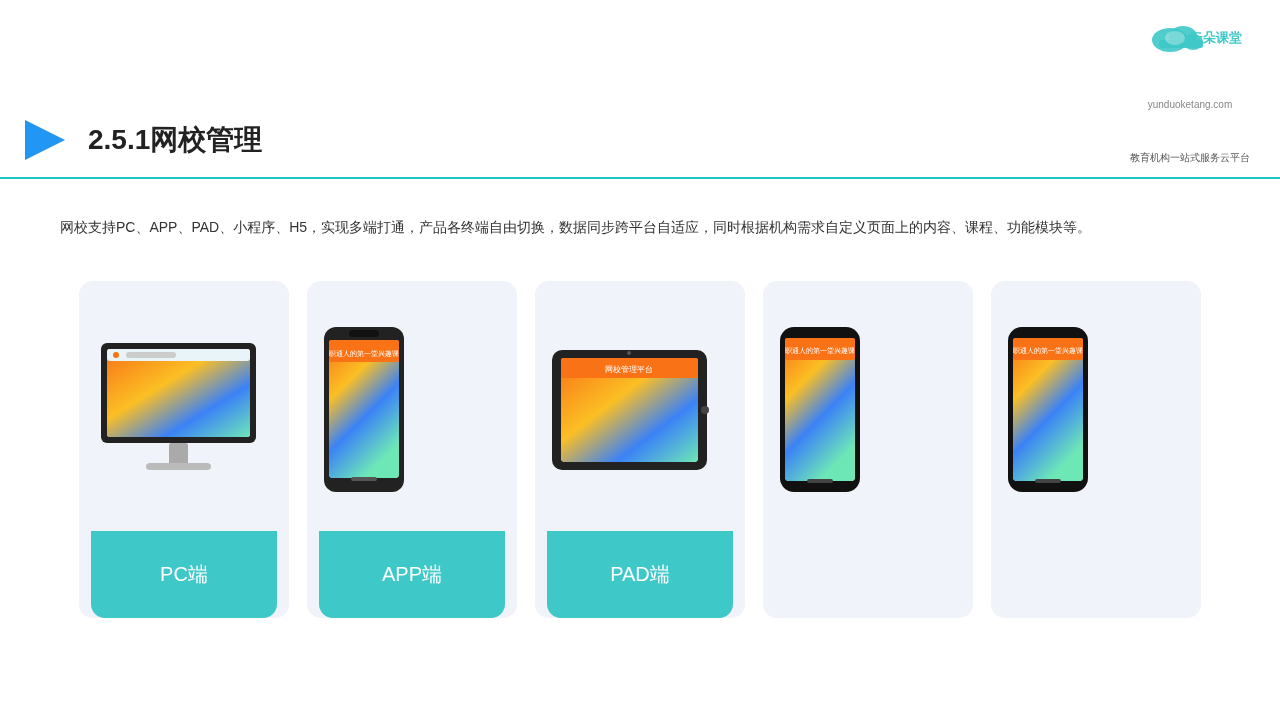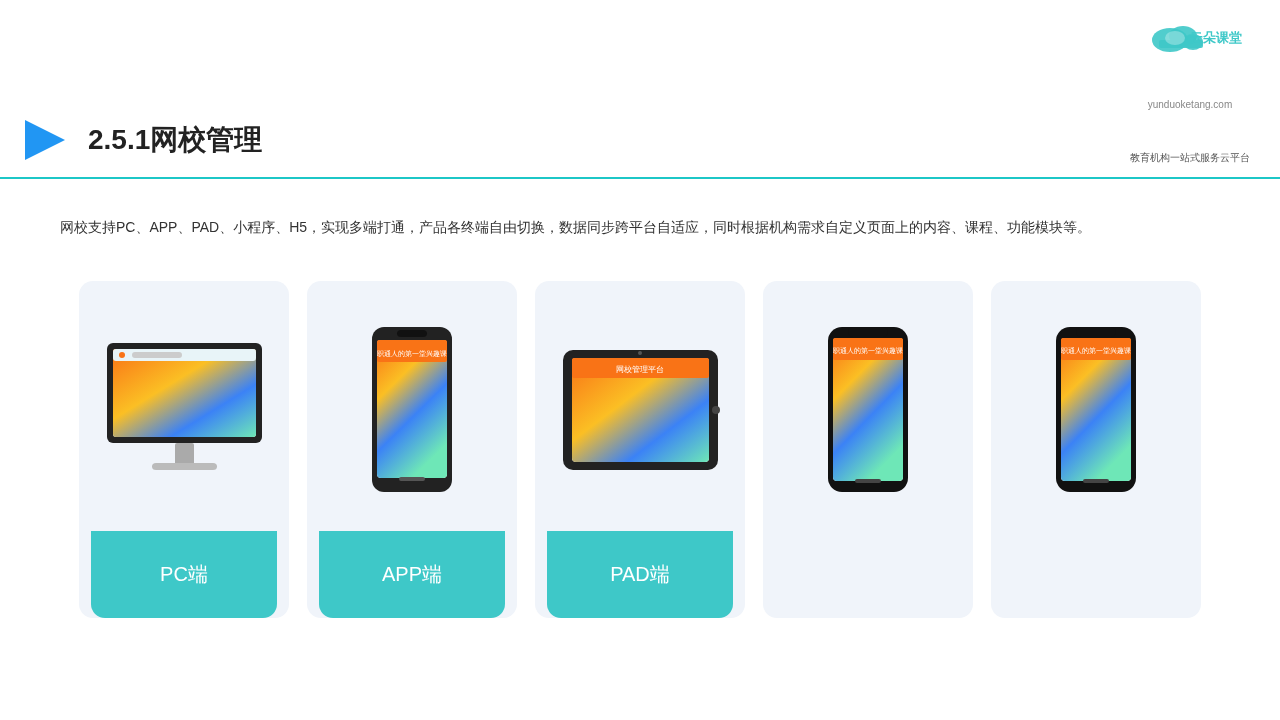--- a/index.html
+++ b/index.html
@@ -66,21 +66,21 @@
       align-items: center;
       padding: 24px 12px 0 12px;
       overflow: hidden;
     }
 
     .card-image-area {
       width: 100%;
       height: 210px;
       display: flex;
       align-items: center;
-      justify-content: center;
+      justify-content: flex-start;
       margin-bottom: 16px;
     }
 
     .card-label {
       width: 100%;
       background: #3ec8c8;
       color: #fff;
       font-size: 20px;
       font-weight: 500;
       text-align: center;

